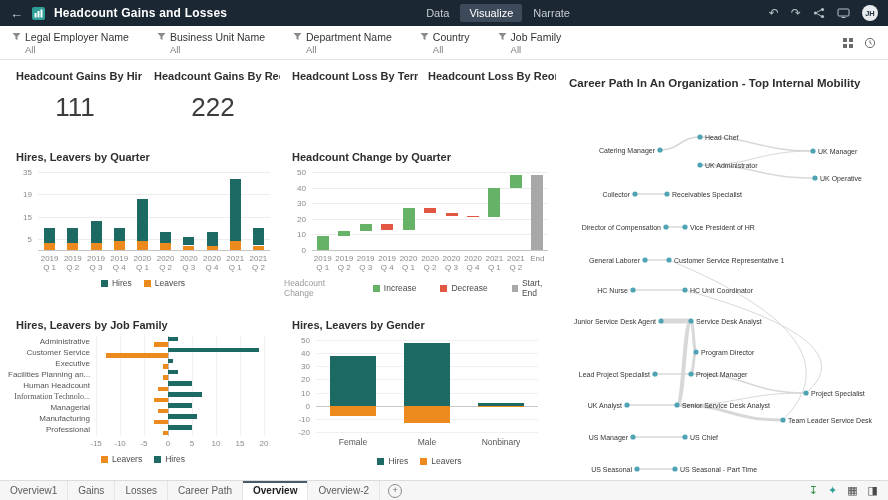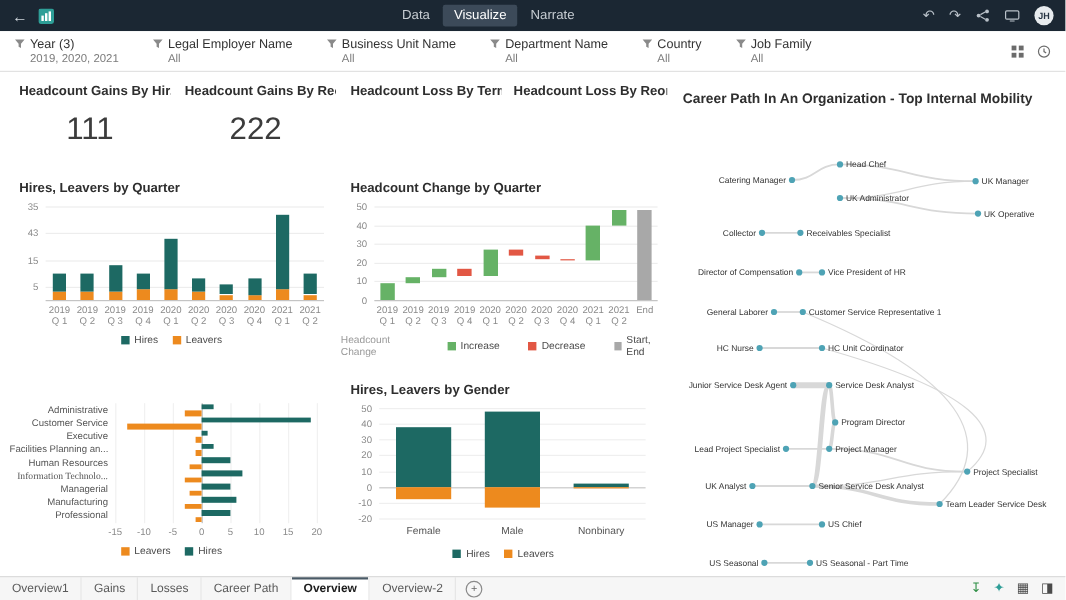--- a/index.html
+++ b/index.html
@@ -60,20 +60,21 @@
   <header class="topbar">
     <span class="back hglyph">←</span>
     <span style="display:flex;">
       <svg width="13" height="13" viewBox="0 0 13 13">
           <rect width="13" height="13" rx="2" fill="#2e9e97"></rect>
           <rect x="2.5" y="6" width="2" height="4.5" fill="#fff"></rect>
           <rect x="5.5" y="4" width="2" height="6.5" fill="#fff"></rect>
           <rect x="8.5" y="2.5" width="2" height="8" fill="#fff"></rect>
         </svg>
     </span>
+    <span class="app-title">Headcount Gains and Losses</span>
     <nav class="htabs">
       <span class="htab">Data</span>
       <span class="htab active">Visualize</span>
       <span class="htab">Narrate</span>
     </nav>
     <div class="hicons">
       <span class="hglyph">↶</span>
       <span class="hglyph">↷</span>
       <span class="hglyph" style="display:flex;">
         <svg width="12" height="12" viewBox="0 0 12 12">
@@ -92,29 +93,20 @@
       <span class="avatar">JH</span>
     </div>
   </header>
 
   <div class="filterbar">
     <div class="f-item">
       <div class="f-top">
         <svg width="9" height="9" viewBox="0 0 9 9">
             <path d="M0.5 1h8L5.5 4.5V8l-2-1V4.5z" fill="#8a8a8a"></path>
           </svg>
-        <span>Year (3)</span>
-      </div>
-      <div class="f-value">2019, 2020, 2021</div>
-    </div>
-    <div class="f-item">
-      <div class="f-top">
-        <svg width="9" height="9" viewBox="0 0 9 9">
-            <path d="M0.5 1h8L5.5 4.5V8l-2-1V4.5z" fill="#8a8a8a"></path>
-          </svg>
         <span>Legal Employer Name</span>
       </div>
       <div class="f-value">All</div>
     </div>
     <div class="f-item">
       <div class="f-top">
         <svg width="9" height="9" viewBox="0 0 9 9">
             <path d="M0.5 1h8L5.5 4.5V8l-2-1V4.5z" fill="#8a8a8a"></path>
           </svg>
         <span>Business Unit Name</span>
@@ -178,21 +170,21 @@
   </div>
 
   <div class="chart c1">
     <div class="chart-title">Hires, Leavers by Quarter</div>
     <div class="chart-body">
         <div style="position: absolute; left: 30px; top: 92.9px; width: 232px; height: 1px; background: rgb(237, 237, 237);"></div>
         <div style="position: absolute; font-size: 8px; color: rgb(138, 138, 138); line-height: 9px; white-space: pre-line; left: 0px; top: 88.9px; width: 24px; text-align: right;">5</div>
         <div style="position: absolute; left: 30px; top: 70.6px; width: 232px; height: 1px; background: rgb(237, 237, 237);"></div>
         <div style="position: absolute; font-size: 8px; color: rgb(138, 138, 138); line-height: 9px; white-space: pre-line; left: 0px; top: 66.6px; width: 24px; text-align: right;">15</div>
         <div style="position: absolute; left: 30px; top: 48.3px; width: 232px; height: 1px; background: rgb(237, 237, 237);"></div>
-        <div style="position: absolute; font-size: 8px; color: rgb(138, 138, 138); line-height: 9px; white-space: pre-line; left: 0px; top: 44.3px; width: 24px; text-align: right;">43</div>
+        <div style="position: absolute; font-size: 8px; color: rgb(138, 138, 138); line-height: 9px; white-space: pre-line; left: 0px; top: 44.3px; width: 24px; text-align: right;">19</div>
         <div style="position: absolute; left: 30px; top: 26px; width: 232px; height: 1px; background: rgb(237, 237, 237);"></div>
         <div style="position: absolute; font-size: 8px; color: rgb(138, 138, 138); line-height: 9px; white-space: pre-line; left: 0px; top: 22px; width: 24px; text-align: right;">35</div>
         <div style="position: absolute; left: 30px; top: 104px; width: 232px; height: 1px; background: rgb(196, 196, 196);"></div>
         <div style="position: absolute; left: 36.1px; top: 97.3px; width: 11px; height: 6.7px; background: rgb(237, 138, 30);"></div>
         <div style="position: absolute; left: 36.1px; top: 81.7px; width: 11px; height: 15.6px; background: rgb(29, 105, 99);"></div>
         <div style="position: absolute; font-size: 8px; color: rgb(138, 138, 138); line-height: 9px; white-space: pre-line; left: 30px; top: 108px; width: 23.2px; text-align: center;">2019
 Q 1</div>
         <div style="position: absolute; left: 59.3px; top: 97.3px; width: 11px; height: 6.7px; background: rgb(237, 138, 30);"></div>
         <div style="position: absolute; left: 59.3px; top: 81.7px; width: 11px; height: 15.6px; background: rgb(29, 105, 99);"></div>
         <div style="position: absolute; font-size: 8px; color: rgb(138, 138, 138); line-height: 9px; white-space: pre-line; left: 53.2px; top: 108px; width: 23.2px; text-align: center;">2019
@@ -300,20 +292,21 @@
             <span>Decrease</span>
           </span>
           <span style="display: inline-flex; align-items: center; gap: 4px;">
             <span style="width: 7px; height: 7px; display: inline-block; background: rgb(168, 168, 168);"></span>
             <span>Start, End</span>
           </span>
         </div>
       </div>
   </div>
   <div class="chart c3">
+    <div class="chart-title">Hires, Leavers by Job Family</div>
     <div class="chart-body">
         <div style="position: absolute; left: 88px; top: 22px; width: 1px; height: 100px; background: rgb(241, 241, 241);"></div>
         <div style="position: absolute; font-size: 8px; color: rgb(138, 138, 138); line-height: 9px; white-space: pre-line; left: 78px; top: 125px; width: 20px; text-align: center;">-15</div>
         <div style="position: absolute; left: 112px; top: 22px; width: 1px; height: 100px; background: rgb(241, 241, 241);"></div>
         <div style="position: absolute; font-size: 8px; color: rgb(138, 138, 138); line-height: 9px; white-space: pre-line; left: 102px; top: 125px; width: 20px; text-align: center;">-10</div>
         <div style="position: absolute; left: 136px; top: 22px; width: 1px; height: 100px; background: rgb(241, 241, 241);"></div>
         <div style="position: absolute; font-size: 8px; color: rgb(138, 138, 138); line-height: 9px; white-space: pre-line; left: 126px; top: 125px; width: 20px; text-align: center;">-5</div>
         <div style="position: absolute; left: 160px; top: 22px; width: 1px; height: 100px; background: rgb(189, 189, 189);"></div>
         <div style="position: absolute; font-size: 8px; color: rgb(138, 138, 138); line-height: 9px; white-space: pre-line; left: 150px; top: 125px; width: 20px; text-align: center;">0</div>
         <div style="position: absolute; left: 184px; top: 22px; width: 1px; height: 100px; background: rgb(241, 241, 241);"></div>
@@ -331,21 +324,21 @@
         <div style="position: absolute; left: 97.6px; top: 39.2px; width: 62.4px; height: 4.5px; background: rgb(237, 138, 30);"></div>
         <div style="position: absolute; font-size: 8px; line-height: 9px; left: 0px; top: 33.7px; width: 82px; text-align: right; color: rgb(85, 85, 85); white-space: nowrap; overflow: hidden;">Customer Service</div>
         <div style="position: absolute; left: 160px; top: 44.8px; width: 4.8px; height: 4.5px; background: rgb(29, 105, 99);"></div>
         <div style="position: absolute; left: 155.2px; top: 50.3px; width: 4.8px; height: 4.5px; background: rgb(237, 138, 30);"></div>
         <div style="position: absolute; font-size: 8px; line-height: 9px; left: 0px; top: 44.8px; width: 82px; text-align: right; color: rgb(85, 85, 85); white-space: nowrap; overflow: hidden;">Executive</div>
         <div style="position: absolute; left: 160px; top: 55.9px; width: 9.6px; height: 4.5px; background: rgb(29, 105, 99);"></div>
         <div style="position: absolute; left: 155.2px; top: 61.4px; width: 4.8px; height: 4.5px; background: rgb(237, 138, 30);"></div>
         <div style="position: absolute; font-size: 8px; line-height: 9px; left: 0px; top: 55.9px; width: 82px; text-align: right; color: rgb(85, 85, 85); white-space: nowrap; overflow: hidden;">Facilities Planning an...</div>
         <div style="position: absolute; left: 160px; top: 67px; width: 24px; height: 4.5px; background: rgb(29, 105, 99);"></div>
         <div style="position: absolute; left: 150.4px; top: 72.5px; width: 9.6px; height: 4.5px; background: rgb(237, 138, 30);"></div>
-        <div style="position: absolute; font-size: 8px; line-height: 9px; left: 0px; top: 67px; width: 82px; text-align: right; color: rgb(85, 85, 85); white-space: nowrap; overflow: hidden;">Human Resources</div>
+        <div style="position: absolute; font-size: 8px; line-height: 9px; left: 0px; top: 67px; width: 82px; text-align: right; color: rgb(85, 85, 85); white-space: nowrap; overflow: hidden;">Human Headcount</div>
         <div style="position: absolute; left: 160px; top: 78.1px; width: 33.6px; height: 4.5px; background: rgb(29, 105, 99);"></div>
         <div style="position: absolute; left: 145.6px; top: 83.6px; width: 14.4px; height: 4.5px; background: rgb(237, 138, 30);"></div>
         <div style="position: absolute; font-size: 8px; line-height: 9px; left: 0px; top: 78.1px; width: 82px; text-align: right; color: rgb(85, 85, 85); white-space: nowrap; overflow: hidden; font-family: Liberation Serif, serif;">Information Technolo...</div>
         <div style="position: absolute; left: 160px; top: 89.2px; width: 24px; height: 4.5px; background: rgb(29, 105, 99);"></div>
         <div style="position: absolute; left: 150.4px; top: 94.7px; width: 9.6px; height: 4.5px; background: rgb(237, 138, 30);"></div>
         <div style="position: absolute; font-size: 8px; line-height: 9px; left: 0px; top: 89.2px; width: 82px; text-align: right; color: rgb(85, 85, 85); white-space: nowrap; overflow: hidden;">Managerial</div>
         <div style="position: absolute; left: 160px; top: 100.3px; width: 28.8px; height: 4.5px; background: rgb(29, 105, 99);"></div>
         <div style="position: absolute; left: 145.6px; top: 105.8px; width: 14.4px; height: 4.5px; background: rgb(237, 138, 30);"></div>
         <div style="position: absolute; font-size: 8px; line-height: 9px; left: 0px; top: 100.3px; width: 82px; text-align: right; color: rgb(85, 85, 85); white-space: nowrap; overflow: hidden;">Manufacturing</div>
         <div style="position: absolute; left: 160px; top: 111.4px; width: 24px; height: 4.5px; background: rgb(29, 105, 99);"></div>

